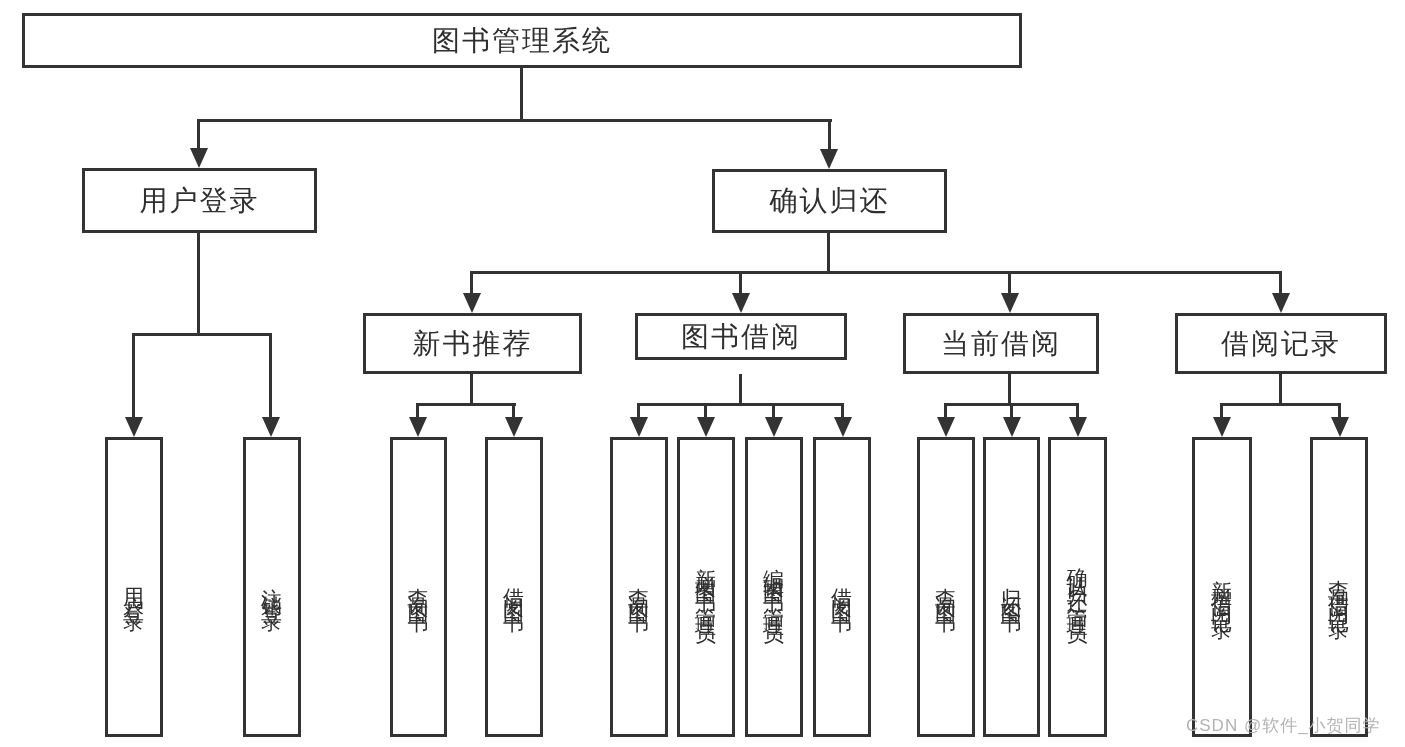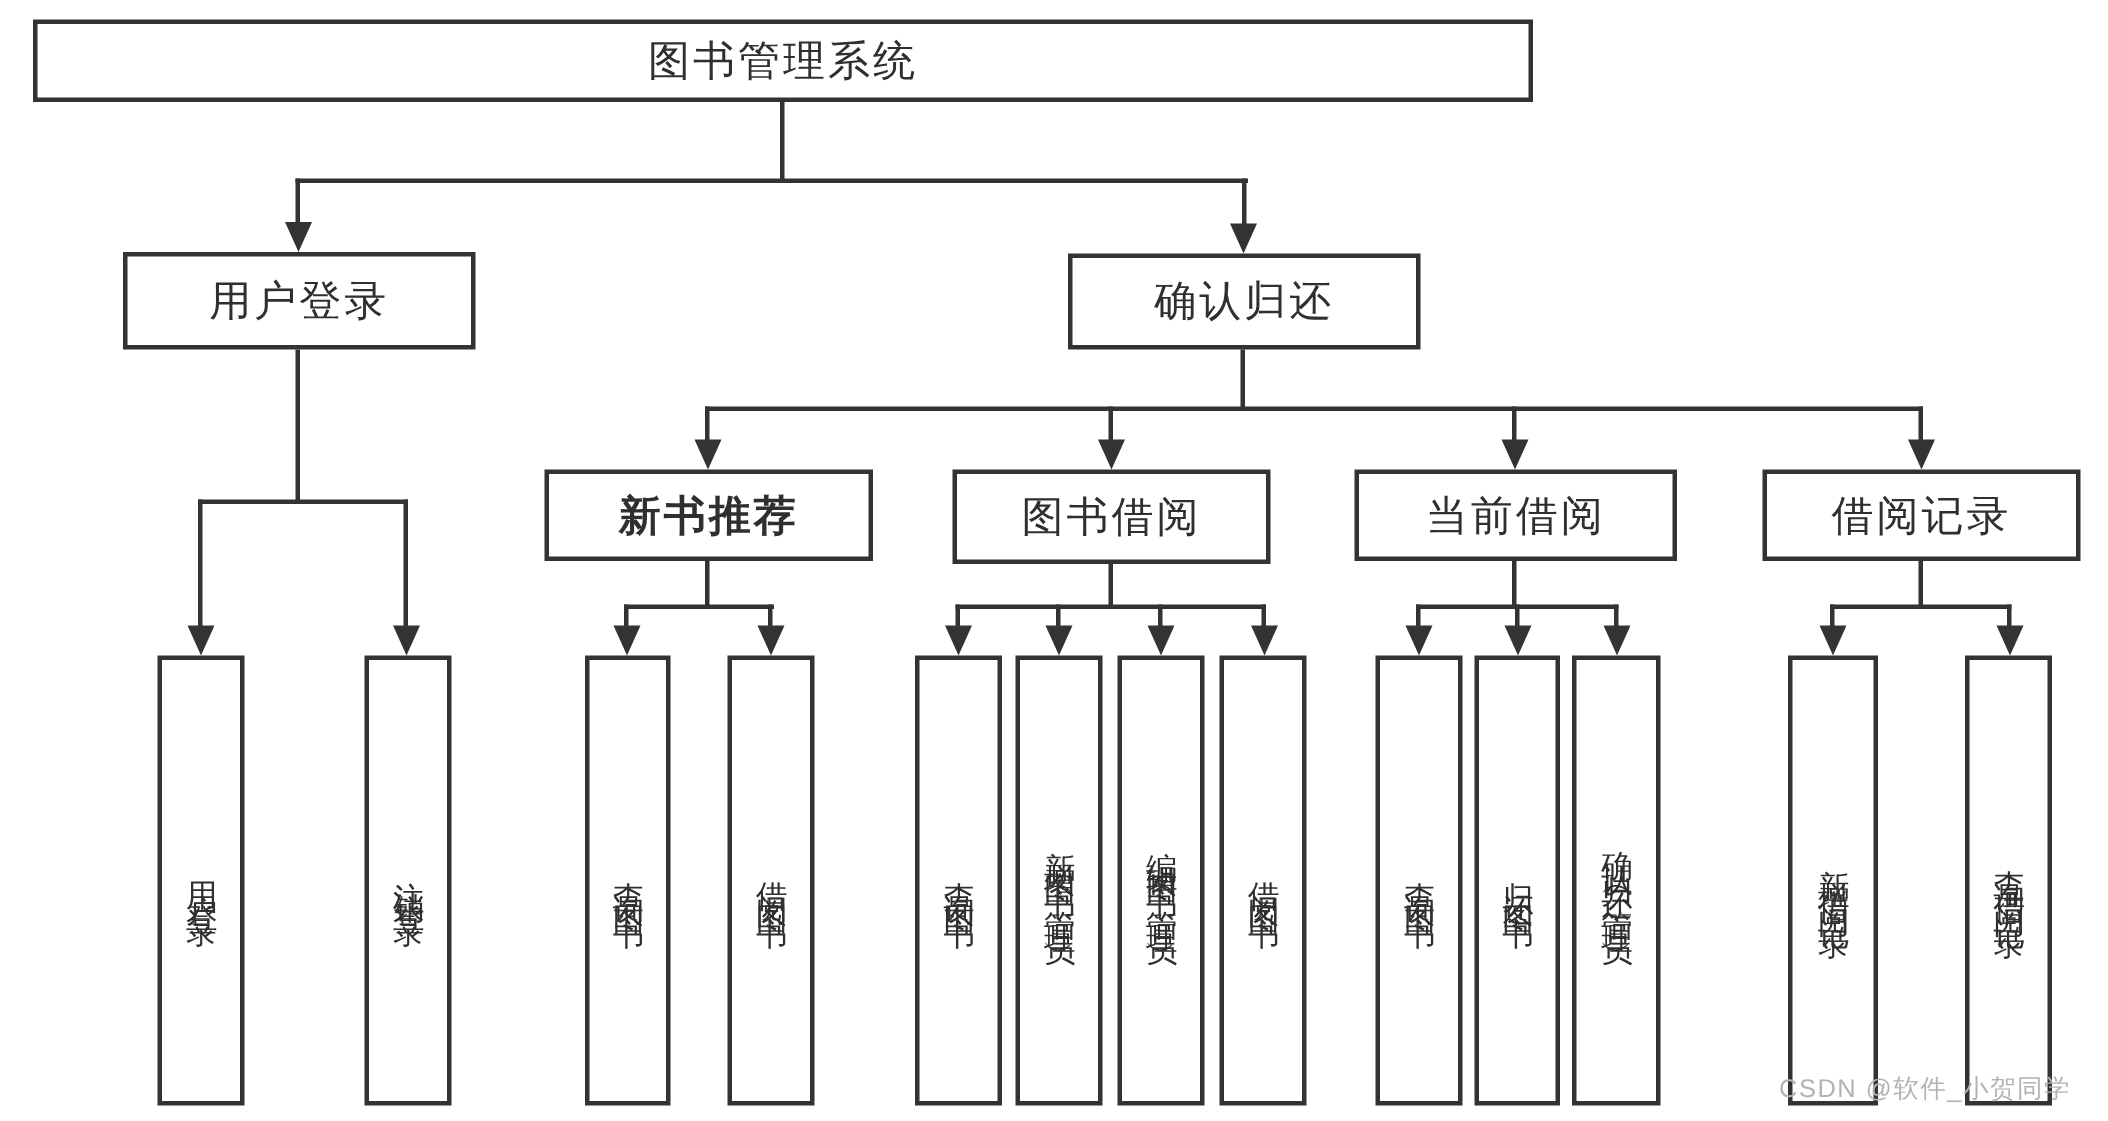--- a/index.html
+++ b/index.html
@@ -95,27 +95,27 @@
   <div class="hline" style="left:470px;top:271px;width:812px;"></div>
   <div class="vline" style="left:470px;top:271px;height:25px;"></div>
   <div class="arrow" style="left:463px;top:293px;"></div>
   <div class="vline" style="left:739px;top:271px;height:25px;"></div>
   <div class="arrow" style="left:732px;top:293px;"></div>
   <div class="vline" style="left:1008px;top:271px;height:25px;"></div>
   <div class="arrow" style="left:1001px;top:293px;"></div>
   <div class="vline" style="left:1279px;top:271px;height:25px;"></div>
   <div class="arrow" style="left:1272px;top:293px;"></div>
 
-  <div class="node" style="left:363px;top:313px;width:219px;height:61px;font-weight:bold;">
+  <div class="node" style="left:363px;top:313px;width:219px;height:61px;">
     <span class="lbl">新书推荐</span>
   </div>
-  <div class="node" style="left:635px;top:313px;width:212px;height:63px;">
+  <div class="node" style="left:635px;top:313px;width:212px;height:47px;">
     <span class="lbl">图书借阅</span>
   </div>
-  <div class="node" style="left:903px;top:313px;width:215px;height:61px;">
+  <div class="node" style="left:903px;top:313px;width:196px;height:61px;">
     <span class="lbl">当前借阅</span>
   </div>
   <div class="node" style="left:1175px;top:313px;width:212px;height:61px;">
     <span class="lbl">借阅记录</span>
   </div>
 
   <div class="vline" style="left:470px;top:374px;height:32px;"></div>
   <div class="hline" style="left:416px;top:403px;width:100px;"></div>
   <div class="vline" style="left:416px;top:403px;height:18px;"></div>
   <div class="arrow" style="left:409px;top:417px;"></div>

